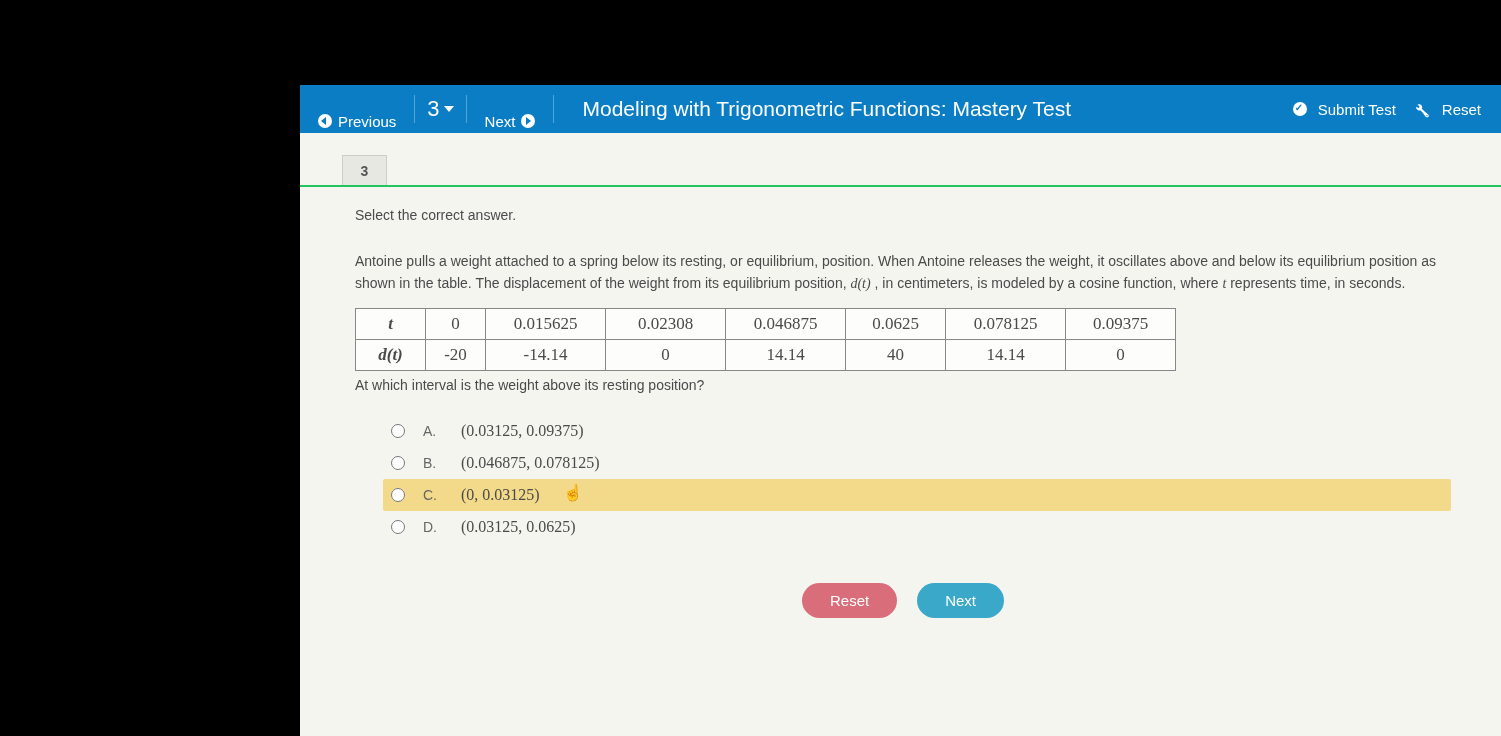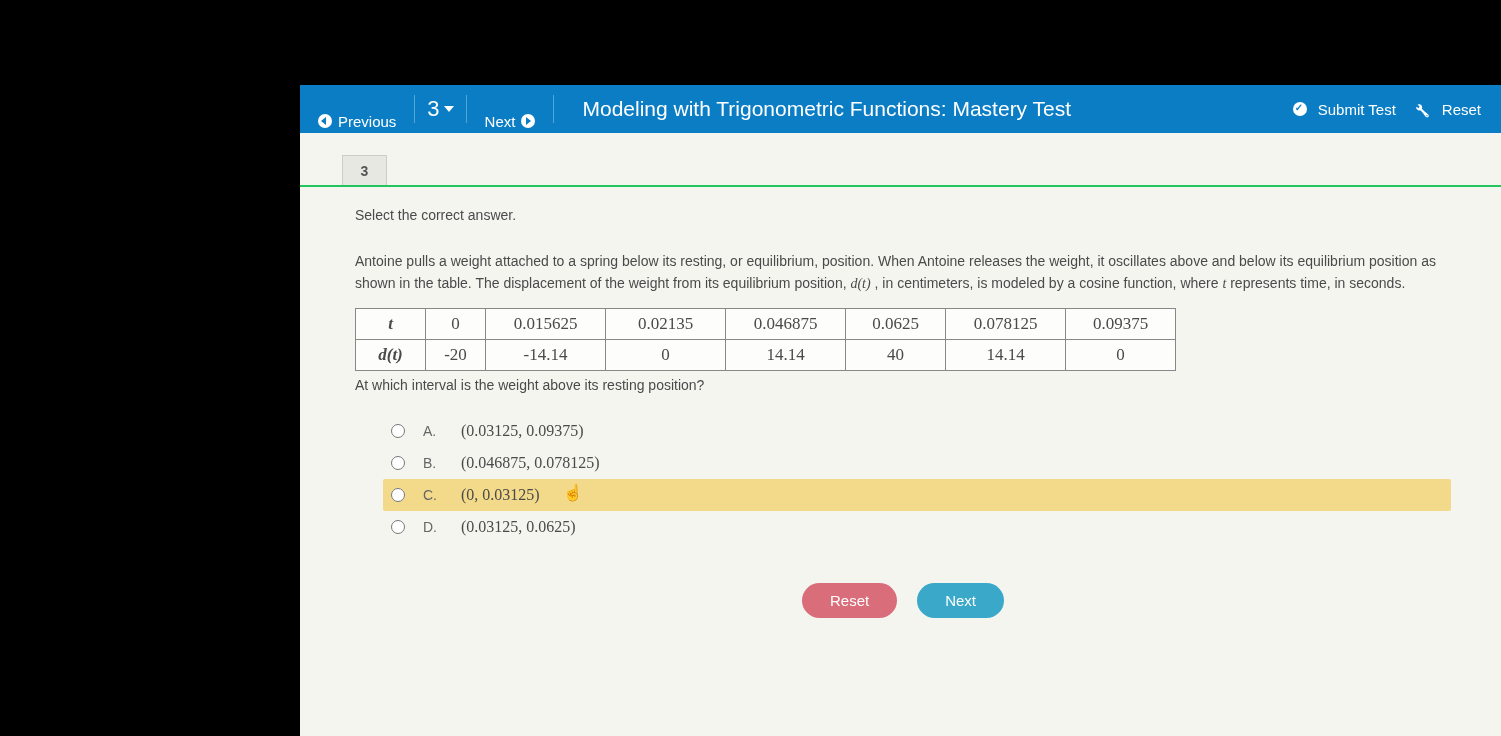--- a/index.html
+++ b/index.html
@@ -241,21 +241,21 @@
       <div class="problem-text">
         <span>Antoine pulls a weight attached to a spring below its resting, or equilibrium, position. When Antoine releases the weight, it oscillates above and below its equilibrium position as shown in the table. The displacement of the weight from its equilibrium position, </span><i>d(t)</i><span> , in centimeters, is modeled by a cosine function, where </span><i>t</i><span> represents time, in seconds.</span>
       </div>
 
       <table class="data-table">
         <tbody>
             <tr>
           <td class="hdr">t</td>
           <td class="col-w0">0</td>
           <td class="col-w1">0.015625</td>
-          <td class="col-w2">0.02135</td>
+          <td class="col-w2">0.02308</td>
           <td class="col-w3">0.046875</td>
           <td class="col-w4">0.0625</td>
           <td class="col-w5">0.078125</td>
           <td class="col-w6">0.09375</td>
         </tr>
         <tr>
           <td class="hdr">d(t)</td>
           <td>-20</td>
           <td>-14.14</td>
           <td>0</td>

